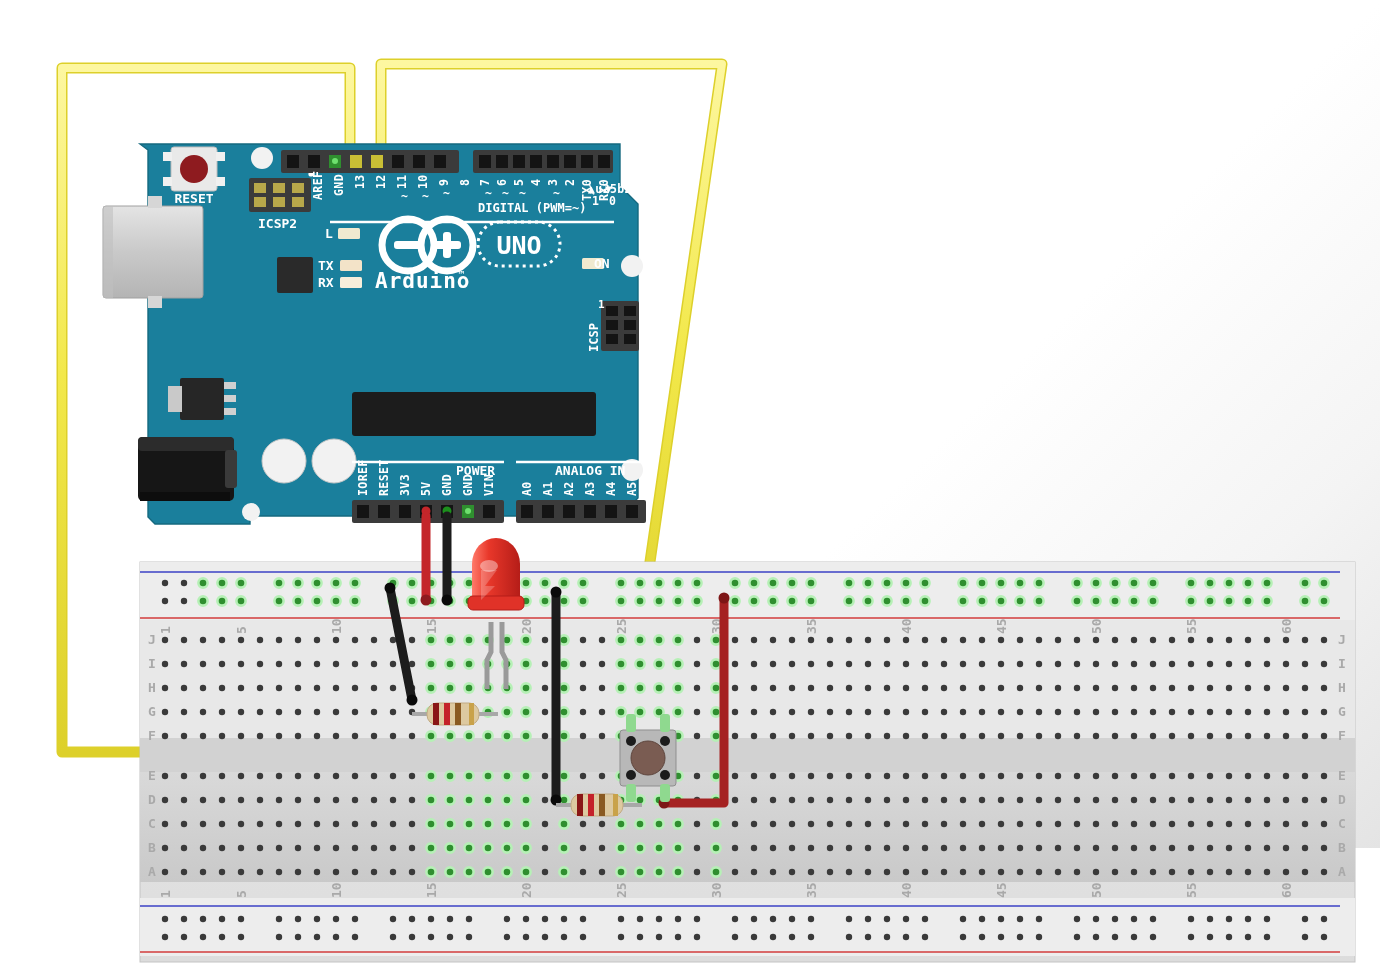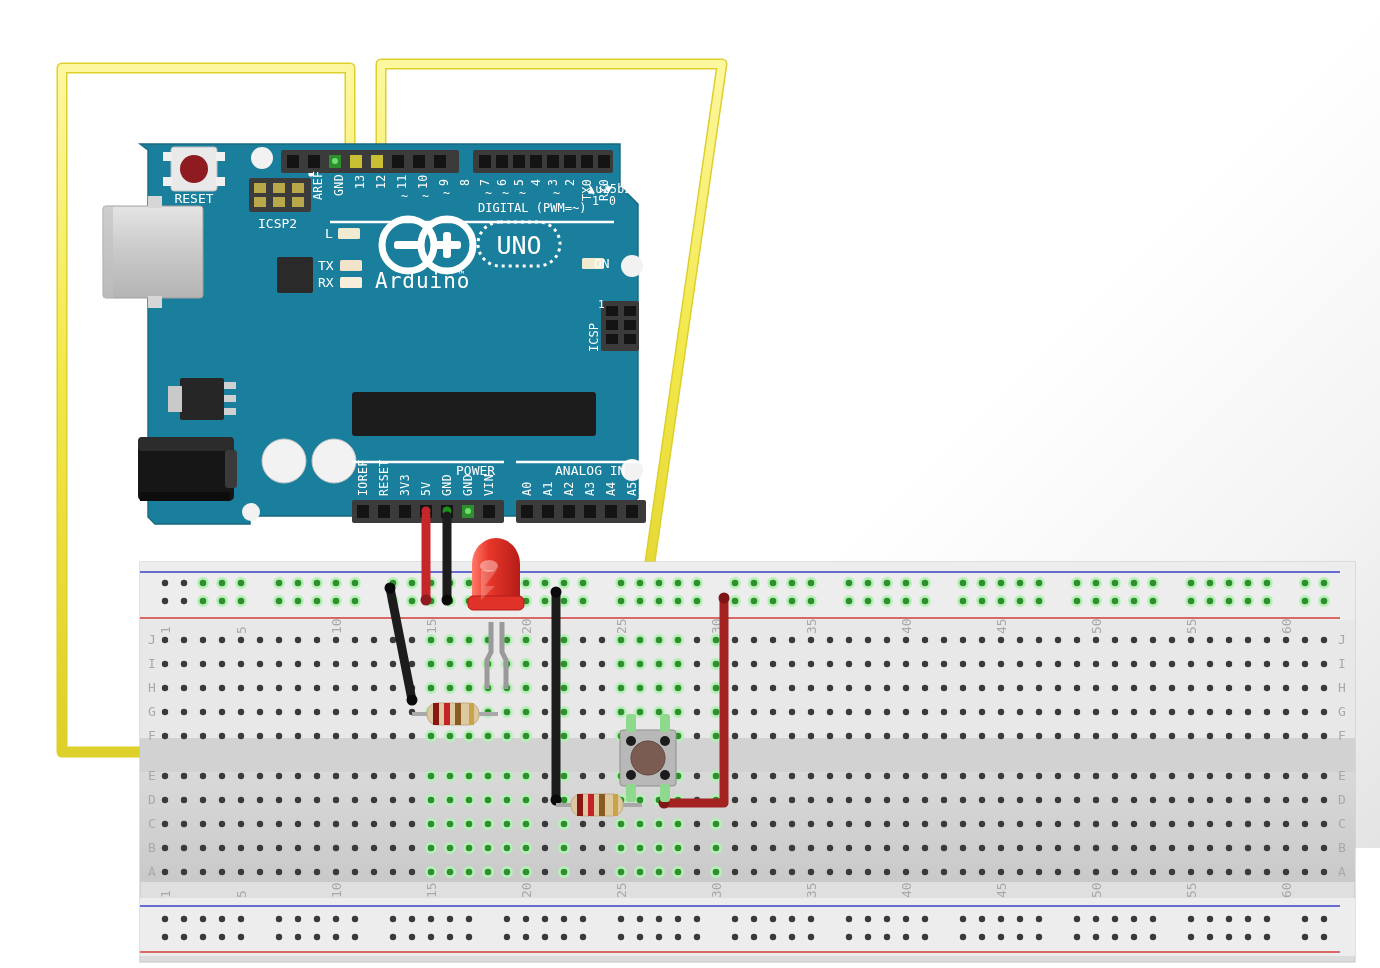--- a/index.html
+++ b/index.html
@@ -1,19 +1,19 @@
 <!DOCTYPE html>
 <html><head>
 <meta charset="utf-8">
 <style>
   html,body{margin:0;padding:0;background:#fff;}
   body{width:1380px;height:968px;overflow:hidden;
        font-family:"DejaVu Sans Mono","Liberation Mono",monospace;}
   #stage{position:relative;width:1380px;height:848px;
-         background:linear-gradient(135deg,#ffffff 0%,#ffffff 62%,#f4f4f4 82%,#e4e4e4 100%);}
+         background:linear-gradient(135deg,#ffffff 0%,#ffffff 62%,#f4f4f4 82%,#e4e4e4 100%);font-weight:bold;}
   svg{position:absolute;left:0;top:0;}
   .bbtxt{fill:#a9a9a9;font-size:13px;font-family:"DejaVu Sans Mono","Liberation Mono",monospace;}
   .pintxt{fill:#ffffff;font-size:11.5px;font-family:"DejaVu Sans Mono","Liberation Mono",monospace;letter-spacing:.4px;}
   .boardtxt{fill:#ffffff;font-family:"DejaVu Sans Mono","Liberation Mono",monospace;}
 </style>
 </head>
 <body>
 
 <div id="stage">
 

